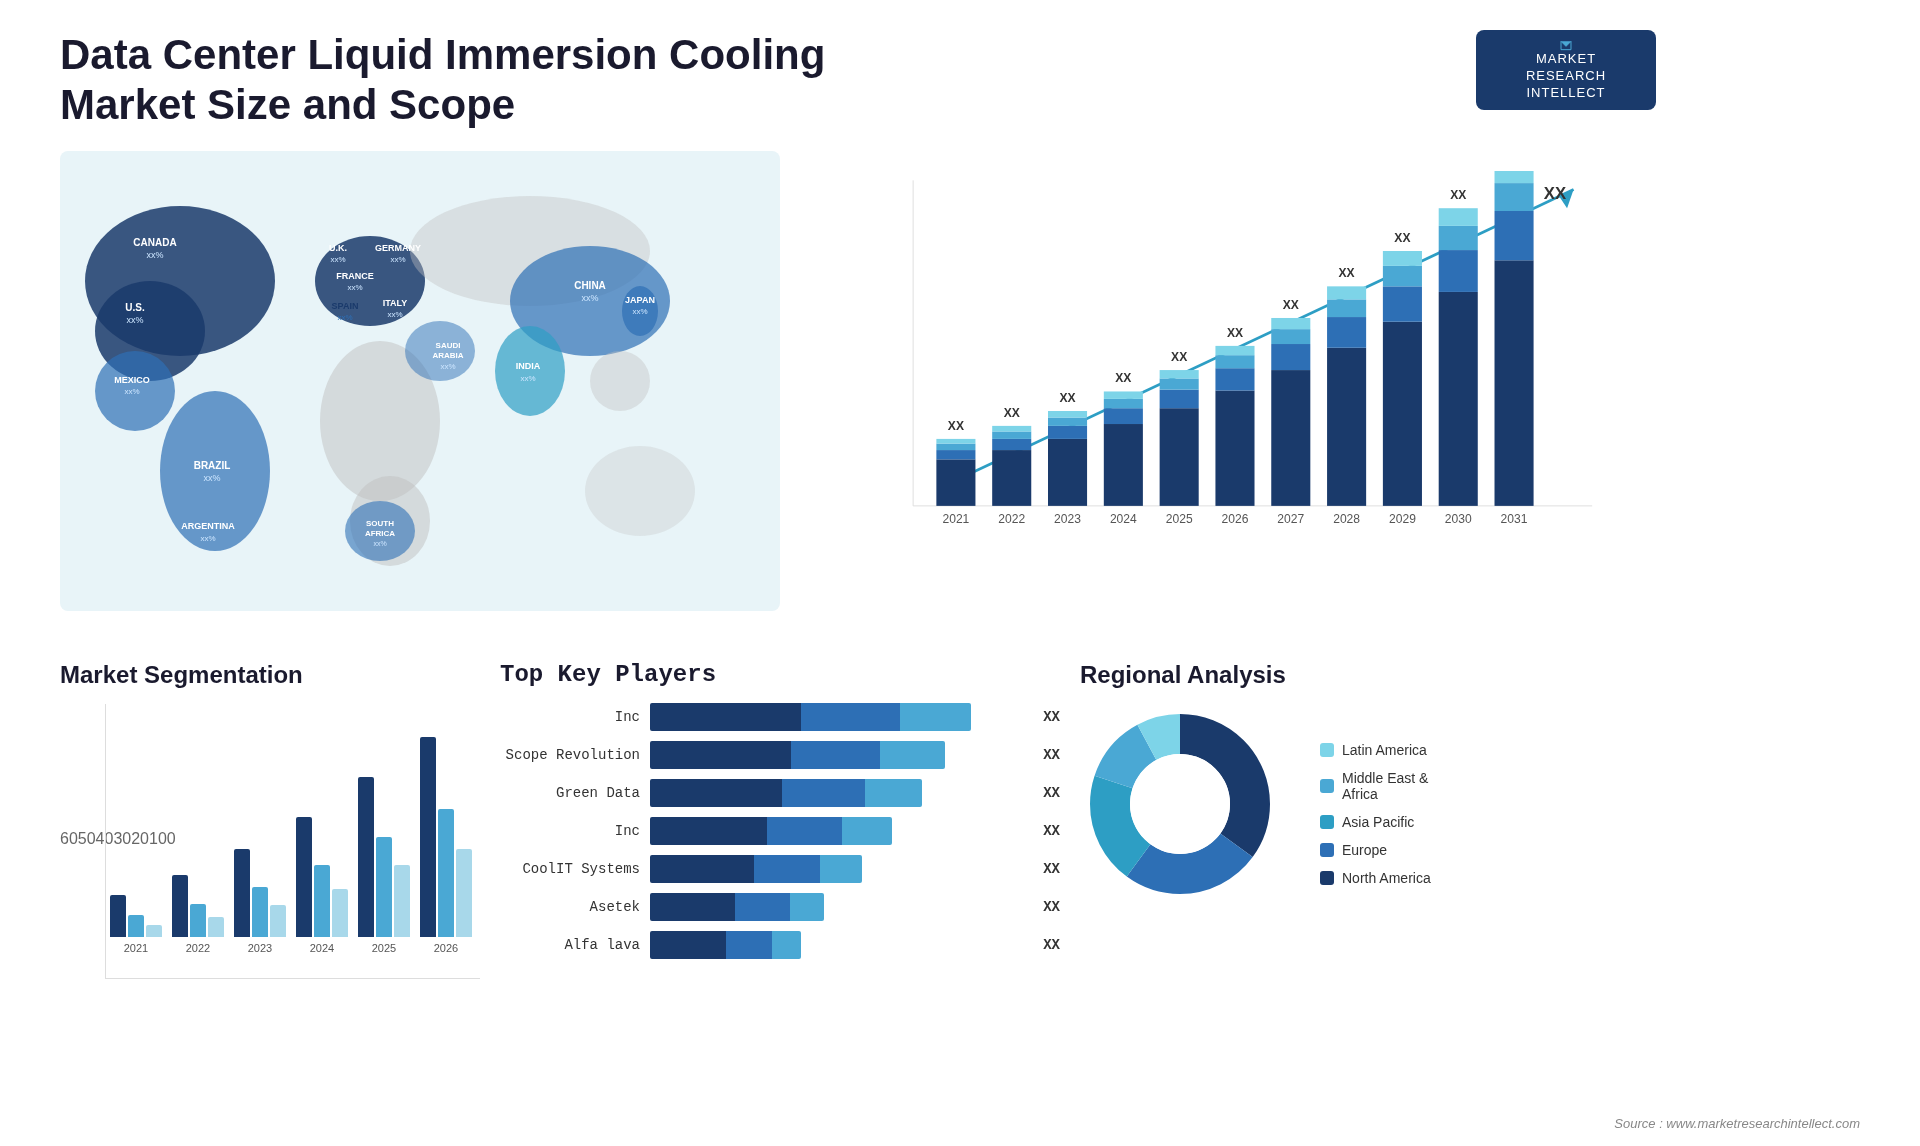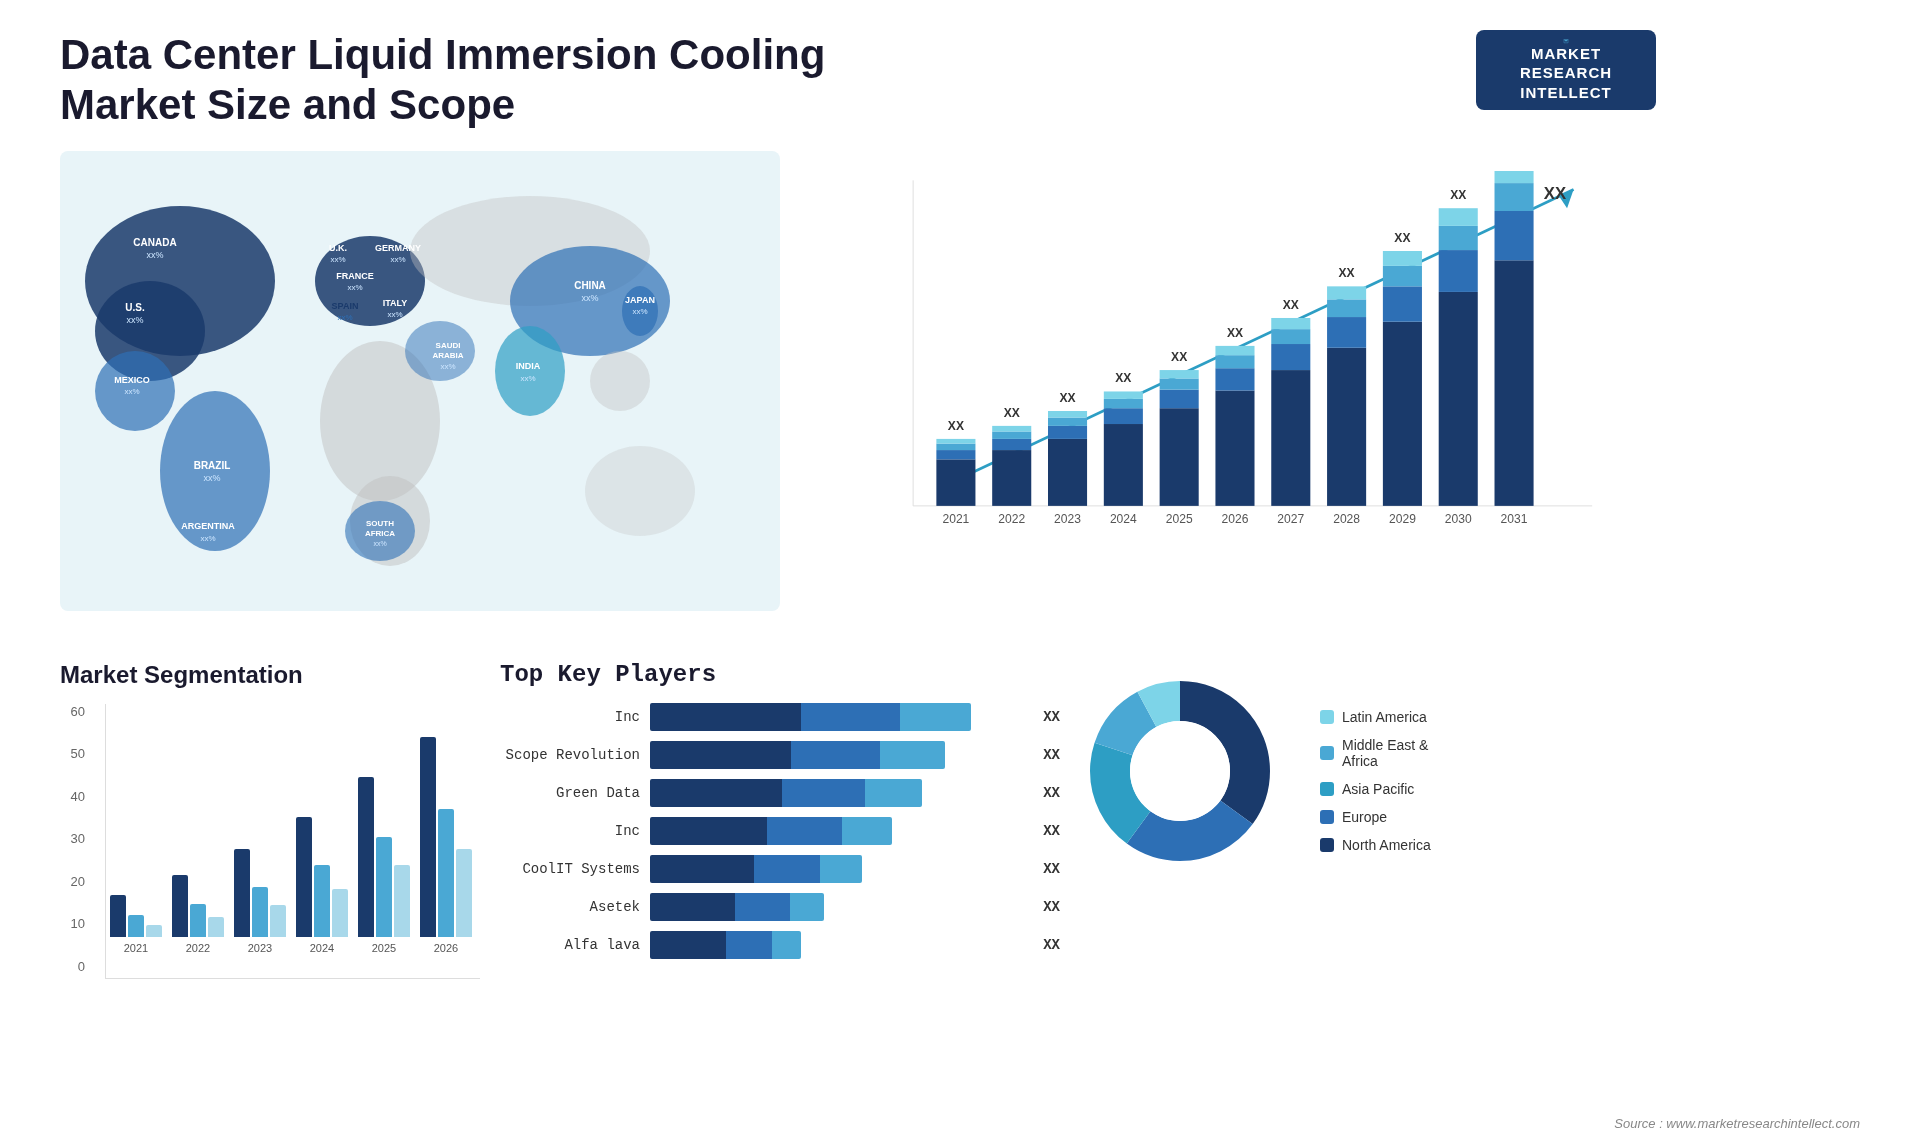--- a/index.html
+++ b/index.html
@@ -53,22 +53,22 @@
       padding: 8px;
     }
 
     .logo-icon {
       width: 40px;
       height: 40px;
     }
 
     .logo-text {
       color: white;
-      font-size: 15px;
-      font-weight: 700;
+      font-size: 13px;
+      font-weight: 400;
       text-align: center;
       letter-spacing: 1px;
       line-height: 1.3;
     }
 
     
     .top-section {
       display: flex;
       gap: 20px;
       height: 480px;
@@ -115,27 +115,28 @@
     }
 
     .seg-chart-area {
       display: flex;
       gap: 20px;
       height: 300px;
     }
 
     .seg-y-labels {
       display: flex;
-      flex-direction: column;
+      flex-direction: row;
       justify-content: space-between;
       padding-bottom: 30px;
-      font-size: 13px;
+      font-size: 16px;
       color: #666;
       text-align: right;
       width: 25px;
+      align-items: center;
     }
 
     .seg-legend {
       display: flex;
       flex-direction: column;
       gap: 12px;
       justify-content: center;
       padding-left: 10px;
     }
 
@@ -618,20 +619,21 @@
               <div class="player-bar-seg2" style="flex:11;"></div>
               <div class="player-bar-seg3" style="flex:7;"></div>
             </div>
           </div>
           <span class="player-xx">XX</span>
         </div>
       </div>
     </div>
 
     <div class="regional-section">
+      <div class="section-title">Regional Analysis</div>
       <div class="regional-content">
 
         <div class="donut-container">
           <svg viewBox="0 0 200 200" width="200" height="200">
 
             <circle cx="100" cy="100" r="70" fill="none" stroke="#1a3a6b" stroke-width="40" stroke-dasharray="153.9 285.9" stroke-dashoffset="0" transform="rotate(-90 100 100)"></circle>
             <circle cx="100" cy="100" r="70" fill="none" stroke="#2d6fb5" stroke-width="40" stroke-dasharray="109.9 329.9" stroke-dashoffset="-153.9" transform="rotate(-90 100 100)"></circle>
             <circle cx="100" cy="100" r="70" fill="none" stroke="#2d9ec4" stroke-width="40" stroke-dasharray="87.96 351.8" stroke-dashoffset="-263.8" transform="rotate(-90 100 100)"></circle>
             <circle cx="100" cy="100" r="70" fill="none" stroke="#4aa8d4" stroke-width="40" stroke-dasharray="52.8 387" stroke-dashoffset="-351.8" transform="rotate(-90 100 100)"></circle>
             <circle cx="100" cy="100" r="70" fill="none" stroke="#7dd4e8" stroke-width="40" stroke-dasharray="35.2 404.6" stroke-dashoffset="-404.6" transform="rotate(-90 100 100)"></circle>

